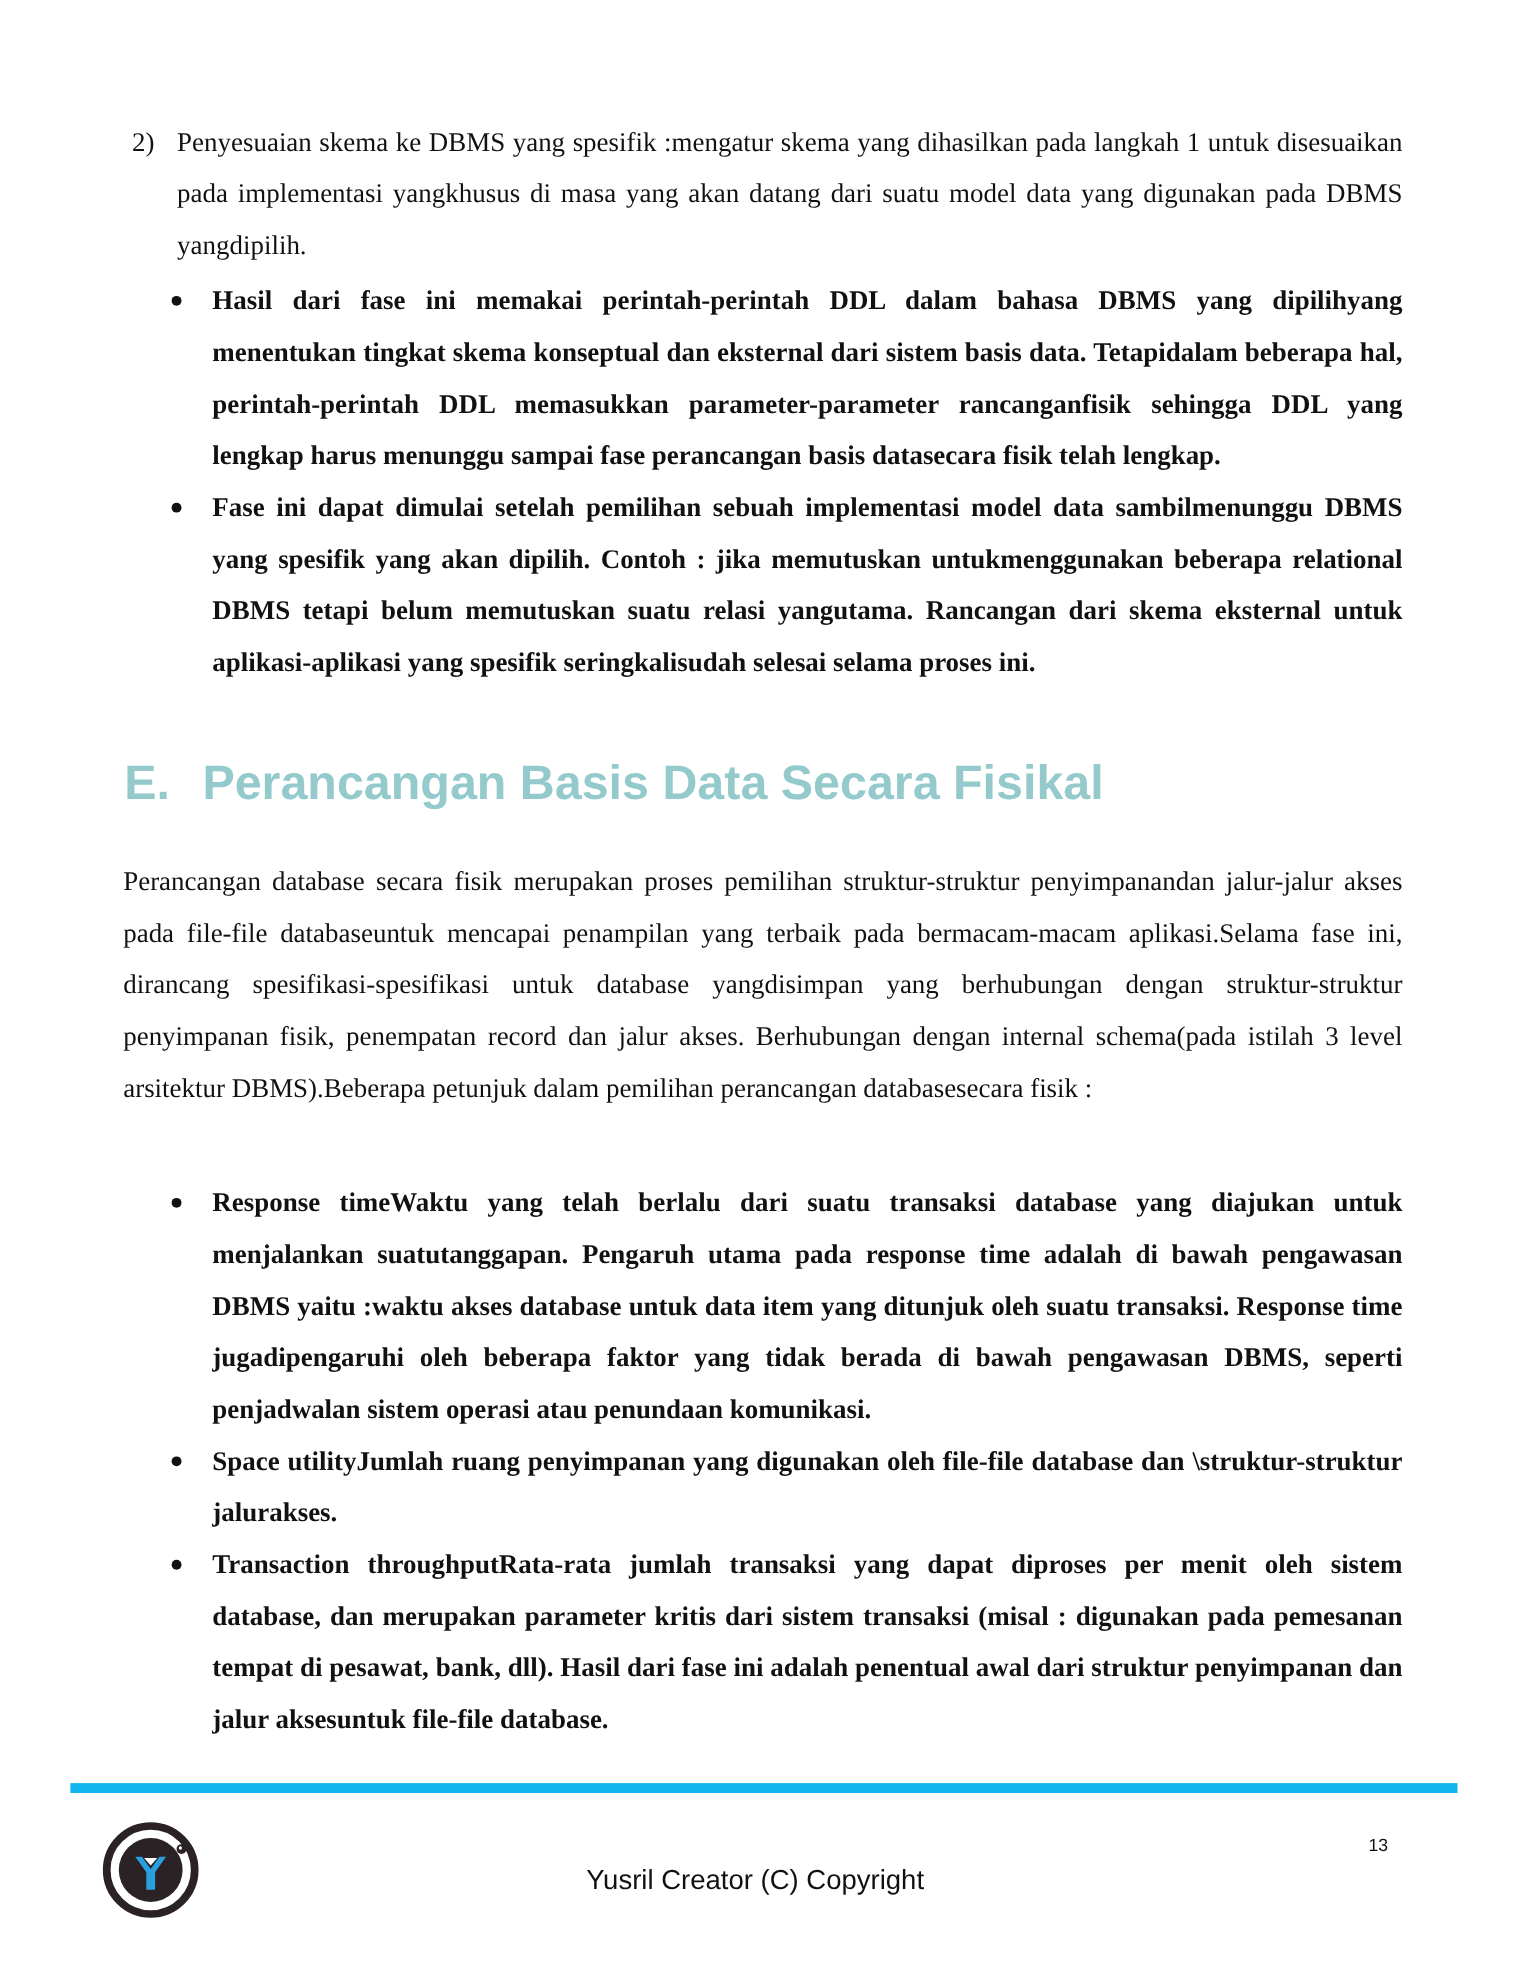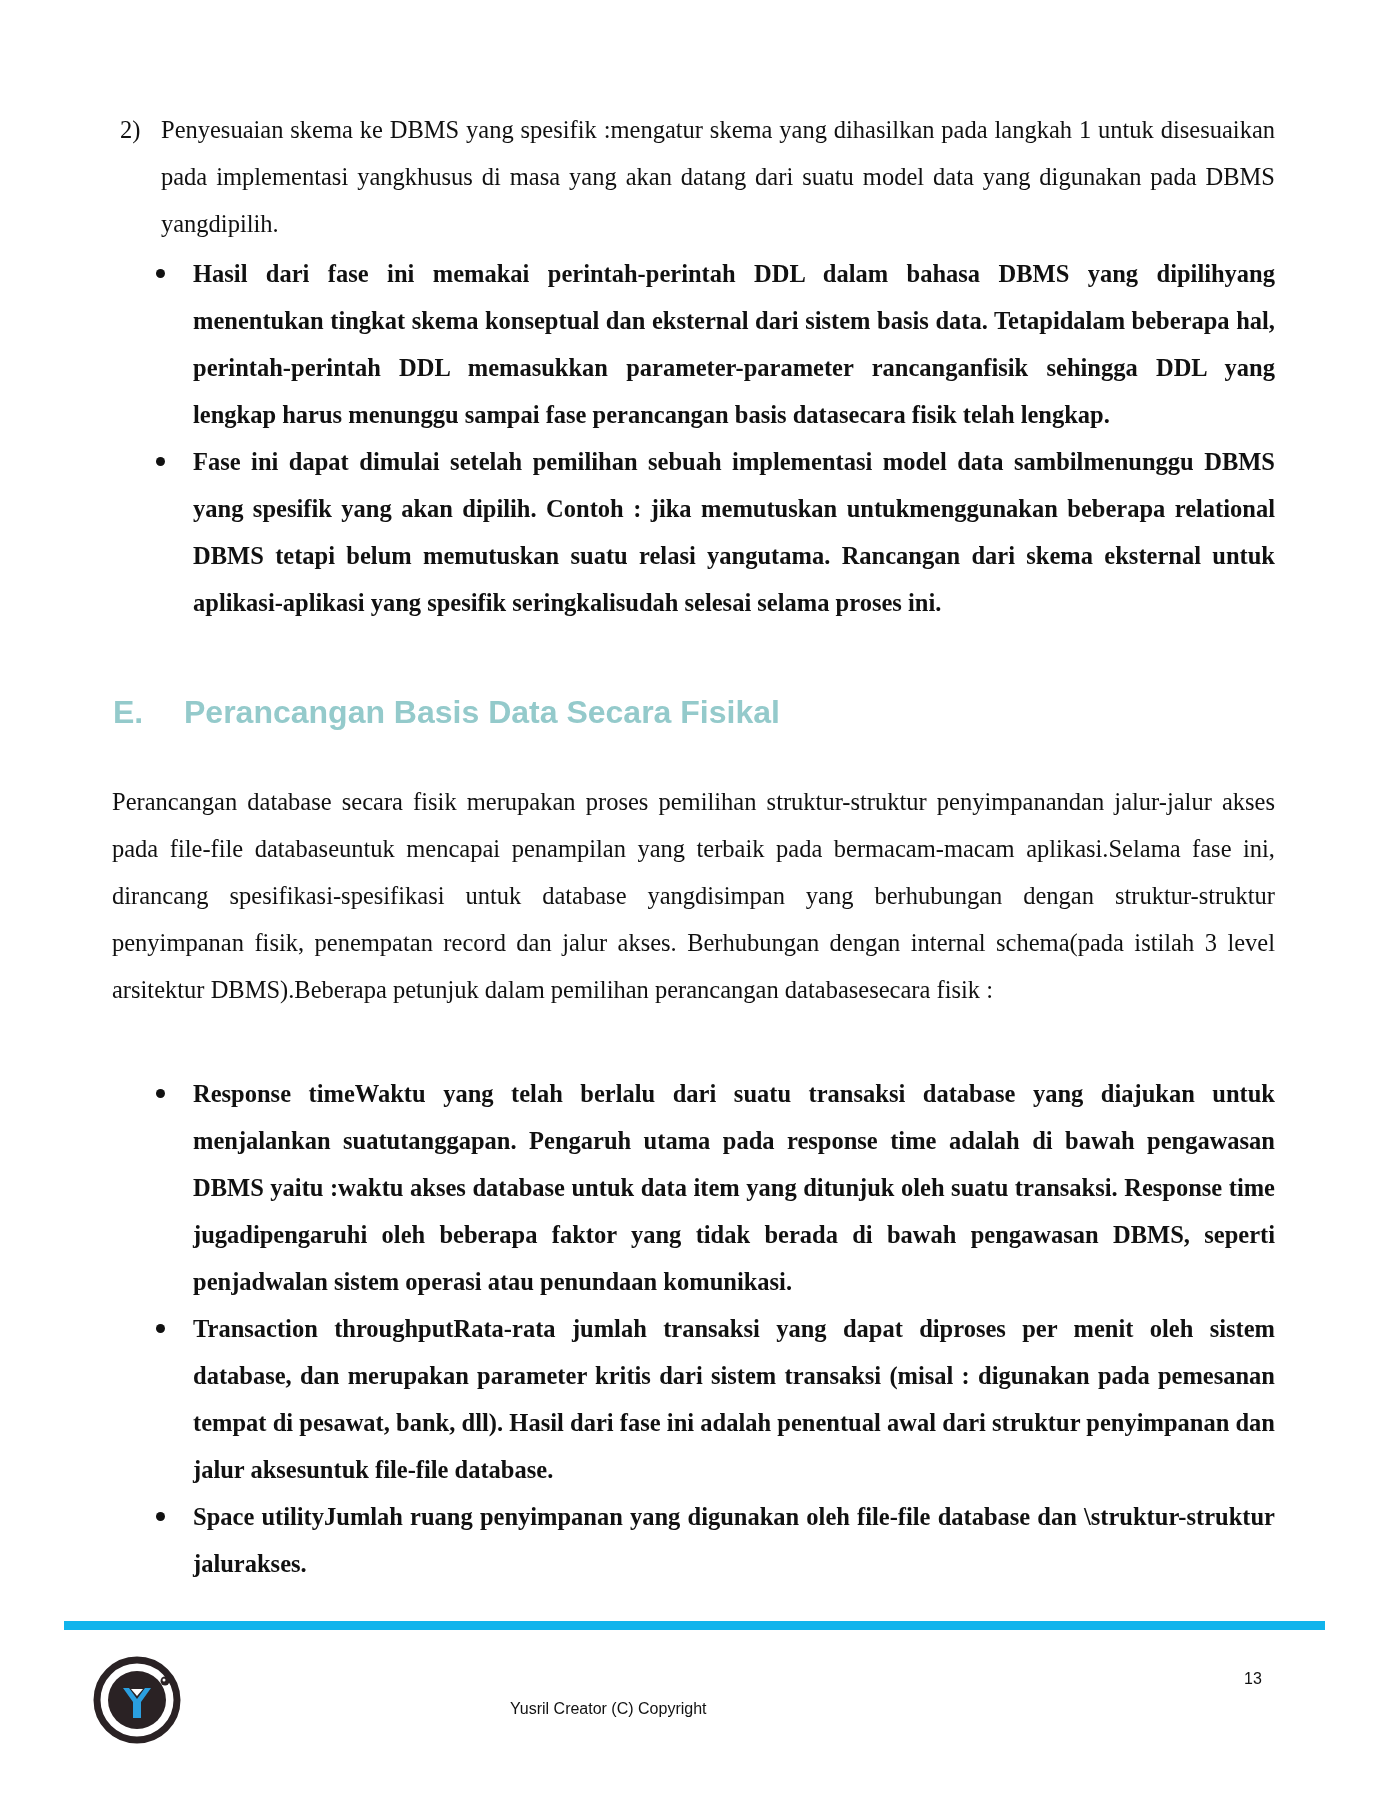--- a/index.html
+++ b/index.html
@@ -64,21 +64,21 @@
       background: #111;
     }
     .bullets-top { top: 250px; }
     .bullets-bottom { top: 1070px; }
     .heading {
       position: absolute;
       left: 113px;
       top: 690px;
       font-family: "Liberation Sans", "DejaVu Sans", sans-serif;
       font-weight: bold;
-      font-size: 32px;
+      font-size: 44px;
       line-height: 44px;
       color: #94cacb;
       white-space: nowrap;
     }
     .heading .letter {
       display: inline-block;
       width: 71px;
     }
     .paragraph {
       position: absolute;
@@ -96,24 +96,24 @@
     }
     .logo {
       position: absolute;
       left: 93px;
       top: 1656px;
       width: 88px;
       height: 88px;
     }
     .copyright {
       position: absolute;
-      left: 510px;
+      left: 533px;
       top: 1694px;
       font-family: "Liberation Sans", "DejaVu Sans", sans-serif;
-      font-size: 16px;
+      font-size: 25px;
       line-height: 30px;
       color: #111;
       white-space: nowrap;
     }
     .page-number {
       position: absolute;
       left: 1244px;
       top: 1664px;
       font-family: "Liberation Sans", "DejaVu Sans", sans-serif;
       font-size: 16px;
@@ -148,25 +148,25 @@
 
   <div class="paragraph line-block">Perancangan database secara fisik merupakan proses pemilihan struktur-struktur penyimpanandan jalur-jalur akses pada file-file databaseuntuk mencapai penampilan yang terbaik pada bermacam-macam aplikasi.Selama fase ini, dirancang spesifikasi-spesifikasi untuk database yangdisimpan yang berhubungan dengan struktur-struktur penyimpanan fisik, penempatan record dan jalur akses. Berhubungan dengan internal schema(pada istilah 3 level arsitektur DBMS).Beberapa petunjuk dalam pemilihan perancangan databasesecara fisik :</div>
 
   <ul class="bullets bullets-bottom line-block">
     <li>
       <span class="dot"></span>
       <span>Response timeWaktu yang telah berlalu dari suatu transaksi database yang diajukan untuk menjalankan suatutanggapan. Pengaruh utama pada response time adalah di bawah pengawasan DBMS yaitu :waktu akses database untuk data item yang ditunjuk oleh suatu transaksi. Response time jugadipengaruhi oleh beberapa faktor yang tidak berada di bawah pengawasan DBMS, seperti penjadwalan sistem operasi atau penundaan komunikasi.</span>
     </li>
     <li>
       <span class="dot"></span>
-      <span>Transaction throughputRata-rata jumlah transaksi yang dapat diproses per menit oleh sistem database, dan merupakan parameter kritis dari sistem transaksi (misal : digunakan pada pemesanan tempat di pesawat, bank, dll). Hasil dari fase ini adalah penentual awal dari struktur penyimpanan dan jalur aksesuntuk file-file database.</span>
+      <span>Space utilityJumlah ruang penyimpanan yang digunakan oleh file-file database dan \struktur-struktur jalurakses.</span>
     </li>
     <li>
       <span class="dot"></span>
-      <span>Space utilityJumlah ruang penyimpanan yang digunakan oleh file-file database dan \struktur-struktur jalurakses.</span>
+      <span>Transaction throughputRata-rata jumlah transaksi yang dapat diproses per menit oleh sistem database, dan merupakan parameter kritis dari sistem transaksi (misal : digunakan pada pemesanan tempat di pesawat, bank, dll). Hasil dari fase ini adalah penentual awal dari struktur penyimpanan dan jalur aksesuntuk file-file database.</span>
     </li>
   </ul>
 
   <div class="footer-bar"></div>
 
   <div class="logo">
     <svg width="88" height="88" viewBox="0 0 88 88">
       <circle cx="44" cy="44" r="40" fill="none" stroke="#2a2224" stroke-width="7"></circle>
       <circle cx="44" cy="44" r="29" fill="#2a2224"></circle>
       <circle cx="72" cy="25" r="4.5" fill="#2a2224"></circle>

